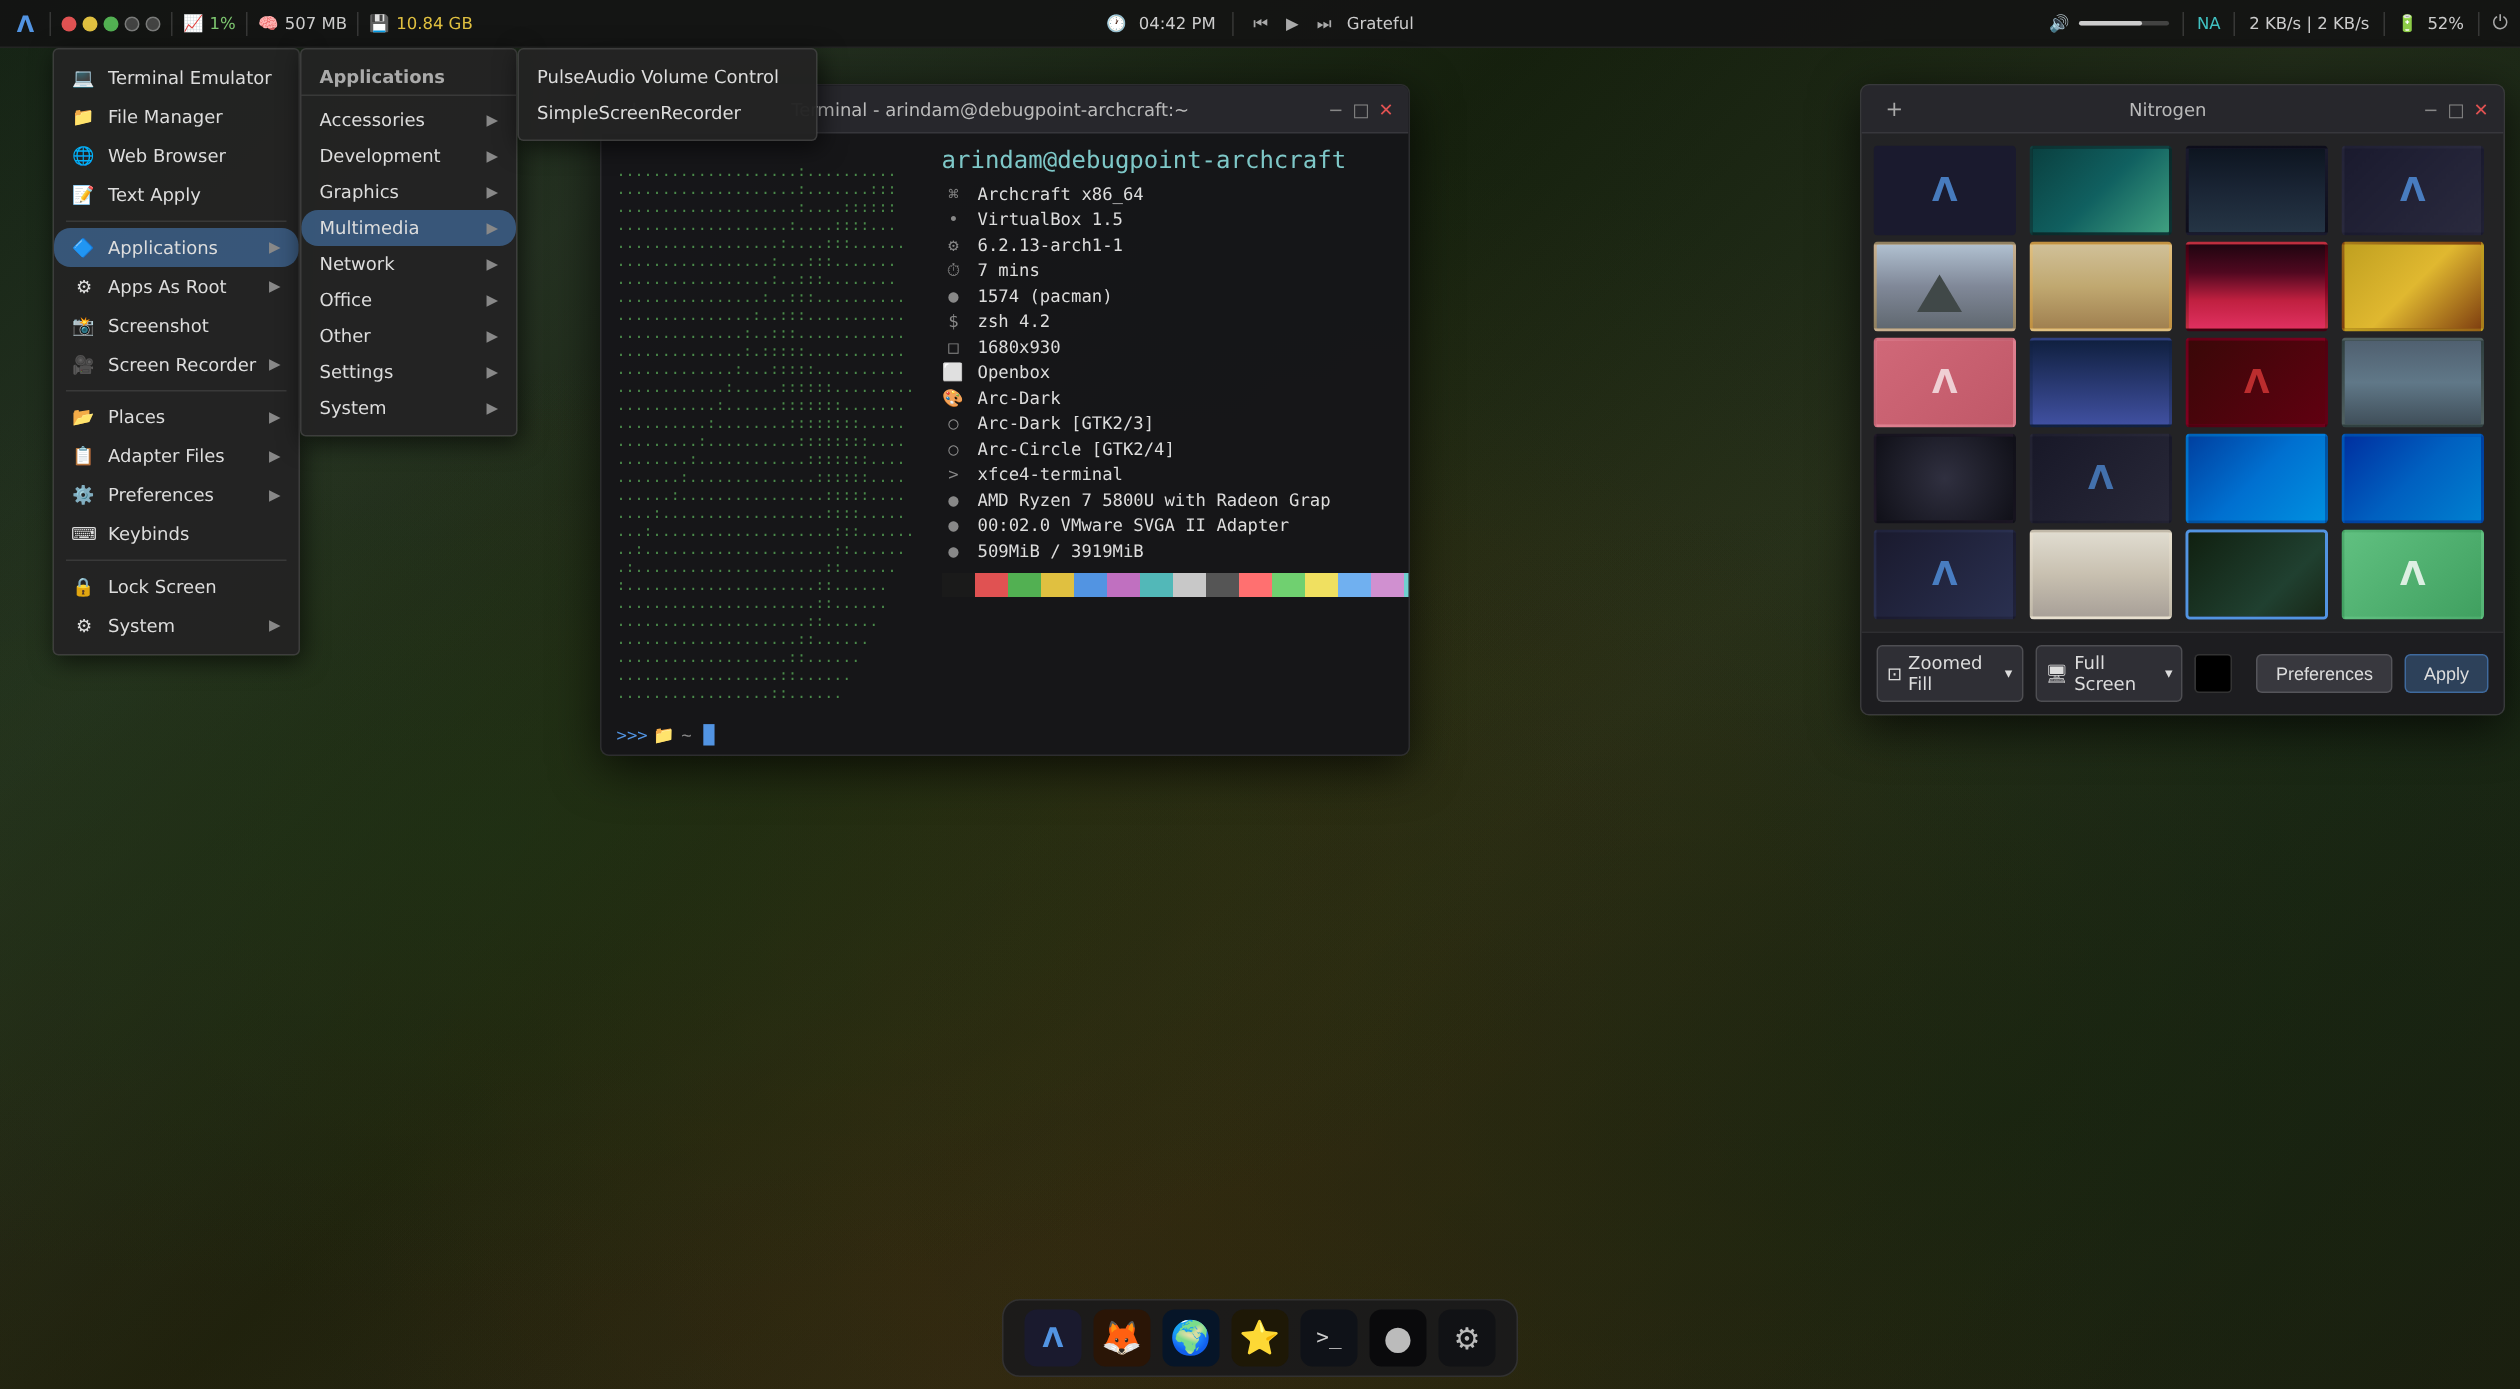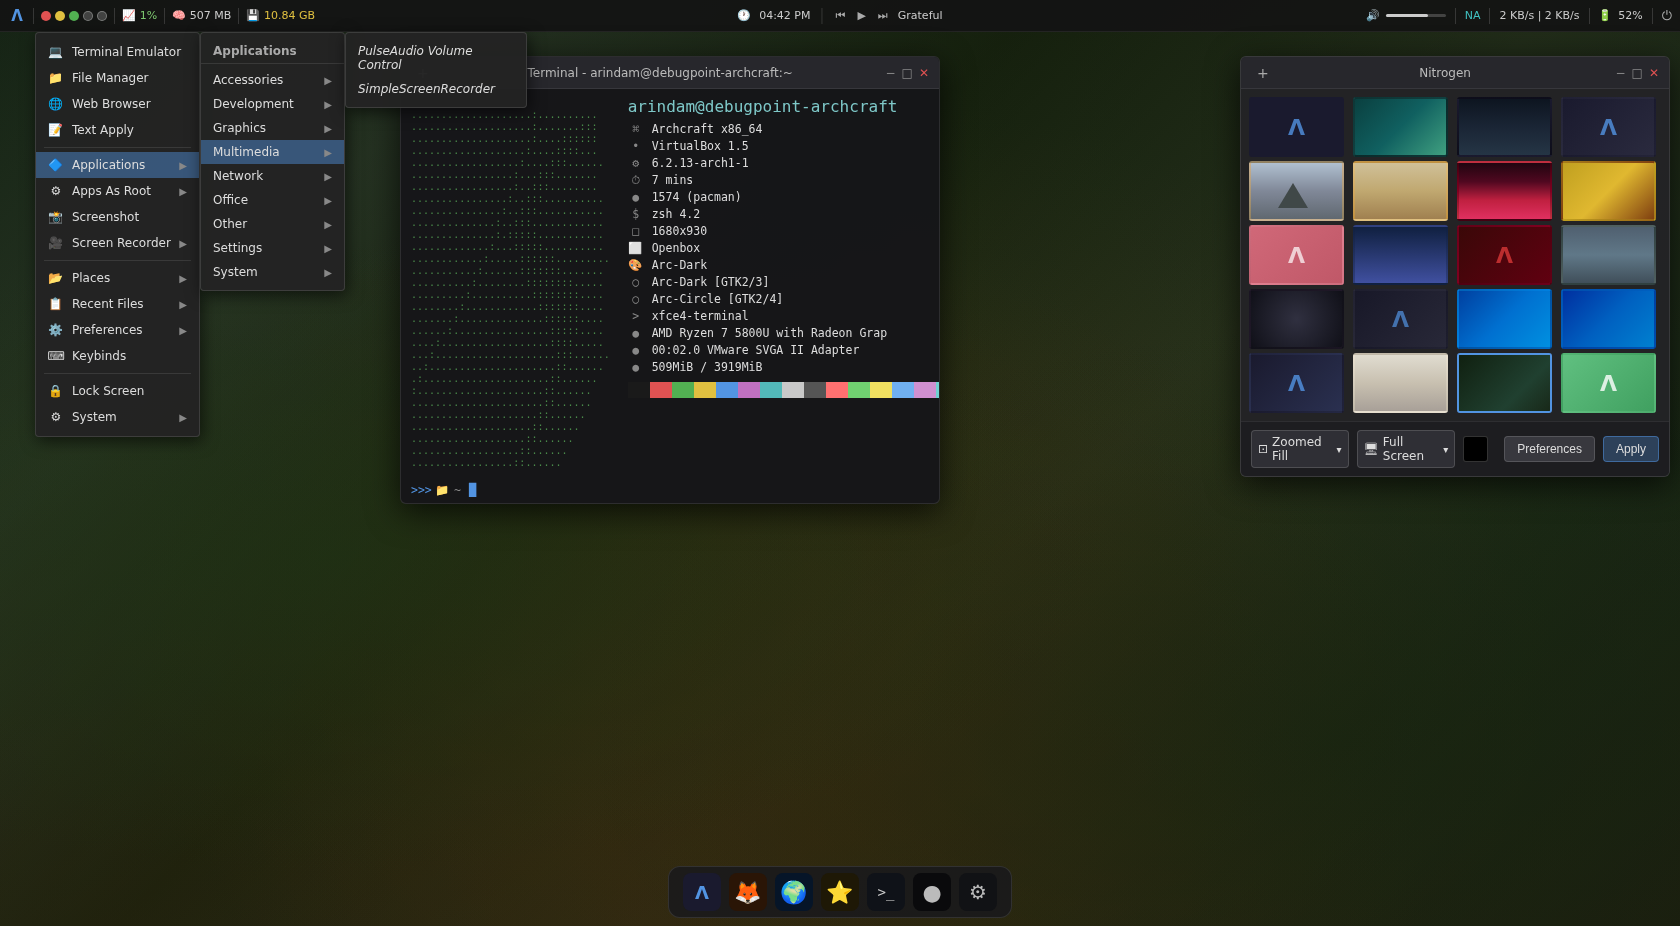--- a/index.html
+++ b/index.html
@@ -159,20 +159,21 @@
       align-items: center;
       gap: 8px;
       padding: 5px 12px;
       color: #ddd;
       font-size: 12px;
       cursor: pointer;
       position: relative;
     }
     .menu-item:hover, .menu-item.active {
       background: rgba(82,148,226,0.3);
+      border-radius: 11px;
     }
     .menu-item.active {
       background: rgba(82,148,226,0.45);
     }
 
     .menu-icon {
       width: 16px;
       height: 16px;
       display: flex;
       align-items: center;
@@ -205,28 +206,27 @@
       z-index: 210;
       padding: 6px 0;
       box-shadow: 2px 4px 16px rgba(0,0,0,0.6);
     }
 
     
     #submenu-multimedia {
       position: absolute;
       top: 32px;
       left: 345px;
-      width: 182px;
+      width: 200px;
       background: rgba(35,35,35,0.97);
       border: 1px solid rgba(255,255,255,0.12);
       border-radius: 4px;
       z-index: 220;
       padding: 6px 0;
       box-shadow: 2px 4px 16px rgba(0,0,0,0.6);
-      font-style: italic;
     }
 
     
     #terminal {
       position: absolute;
       top: 56px;
       left: 400px;
       width: 540px;
       background: rgba(22,22,25,0.97);
       border: 1px solid rgba(255,255,255,0.1);
@@ -587,21 +587,21 @@
     <span class="menu-arrow">▶</span>
   </div>
   <div class="menu-sep"></div>
   <div class="menu-item">
     <span class="menu-icon">📂</span>
     <span>Places</span>
     <span class="menu-arrow">▶</span>
   </div>
   <div class="menu-item">
     <span class="menu-icon">📋</span>
-    <span>Recent Files</span>
+    <span>Adapter Files</span>
     <span class="menu-arrow">▶</span>
   </div>
   <div class="menu-item">
     <span class="menu-icon">⚙️</span>
     <span>Preferences</span>
     <span class="menu-arrow">▶</span>
   </div>
   <div class="menu-item">
     <span class="menu-icon">⌨</span>
     <span>Keybinds</span>

